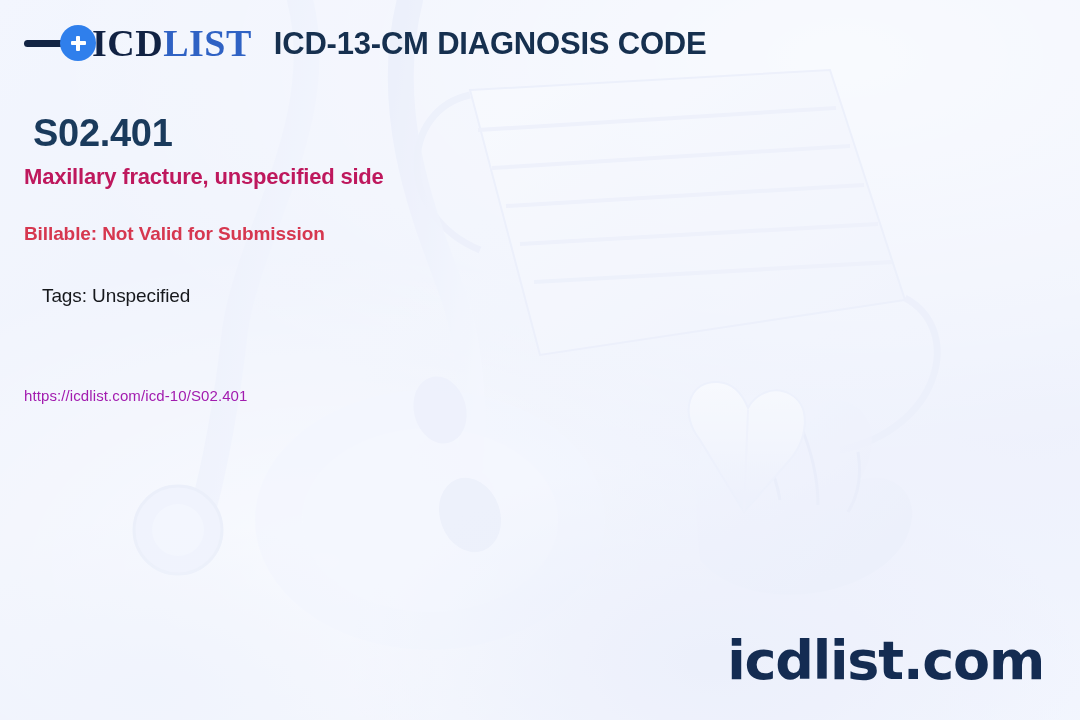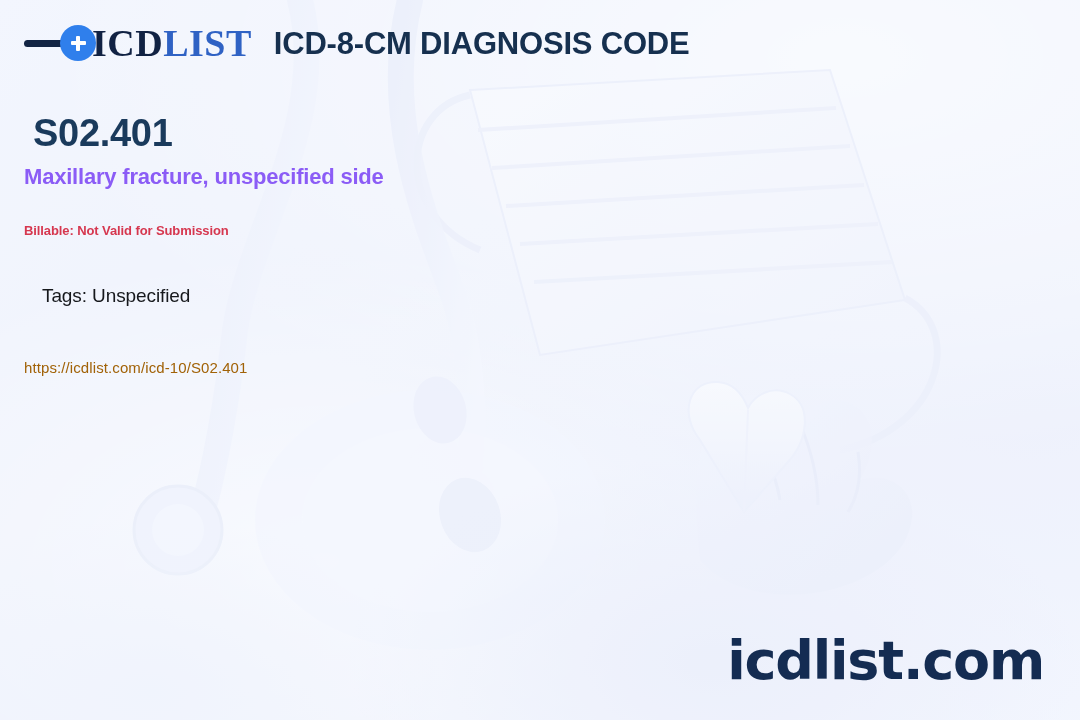--- a/index.html
+++ b/index.html
@@ -83,36 +83,36 @@
   }
 
   
   .code {
     position:absolute; left:33px; top:114px;
     font-size:38px; font-weight:bold; color:#1a3a5c;
     letter-spacing:-0.3px; line-height:1;
   }
   .description {
     position:absolute; left:24px; top:166px;
-    font-size:22px; font-weight:bold; color:#8b5cf6;
+    font-size:22px; font-weight:bold; color:#be185d;
     letter-spacing:-0.2px; line-height:1;
   }
   .billable {
     position:absolute; left:24px; top:224px;
-    font-size:13px; font-weight:bold; color:#d6374f;
+    font-size:19px; font-weight:bold; color:#d6374f;
     letter-spacing:-0.1px; line-height:1;
   }
   .tags {
     position:absolute; left:24px; top:286px;
     font-size:19px; font-weight:normal; color:#16181c;
     letter-spacing:-0.1px; line-height:1;margin-left:18px;
   }
   .url {
-    position:absolute; left:24px; top:360px;
-    font-size:15px; font-weight:normal; color:#a16207;
+    position:absolute; left:24px; top:388px;
+    font-size:15px; font-weight:normal; color:#a21caf;
     letter-spacing:0.1px; line-height:1;
   }
 
   .watermark {
     position:absolute; right:36px; bottom:32px;
     font-size:54px; font-weight:bold; color:#152murky;
     color:#142c52;
     letter-spacing:-1.2px; line-height:1;
     font-family:"DejaVu Sans", sans-serif;
   }
@@ -195,21 +195,21 @@
 <div id="content">
 
   <div class="header">
 
     <div class="brand">
       <span class="dash"></span>
       <span class="plus-circle"></span>
       <span class="wordmark"><span class="wm-icd">ICD</span><span class="wm-list">LIST</span></span>
     </div>
 
-    <div class="header-title">ICD-8-CM DIAGNOSIS CODE</div>
+    <div class="header-title">ICD-13-CM DIAGNOSIS CODE</div>
   </div>
 
   <div class="code">S02.401</div>
 
   <div class="description">Maxillary fracture, unspecified side</div>
 
   <div class="billable">Billable: Not Valid for Submission</div>
 
   <div class="tags">Tags: Unspecified</div>
 

